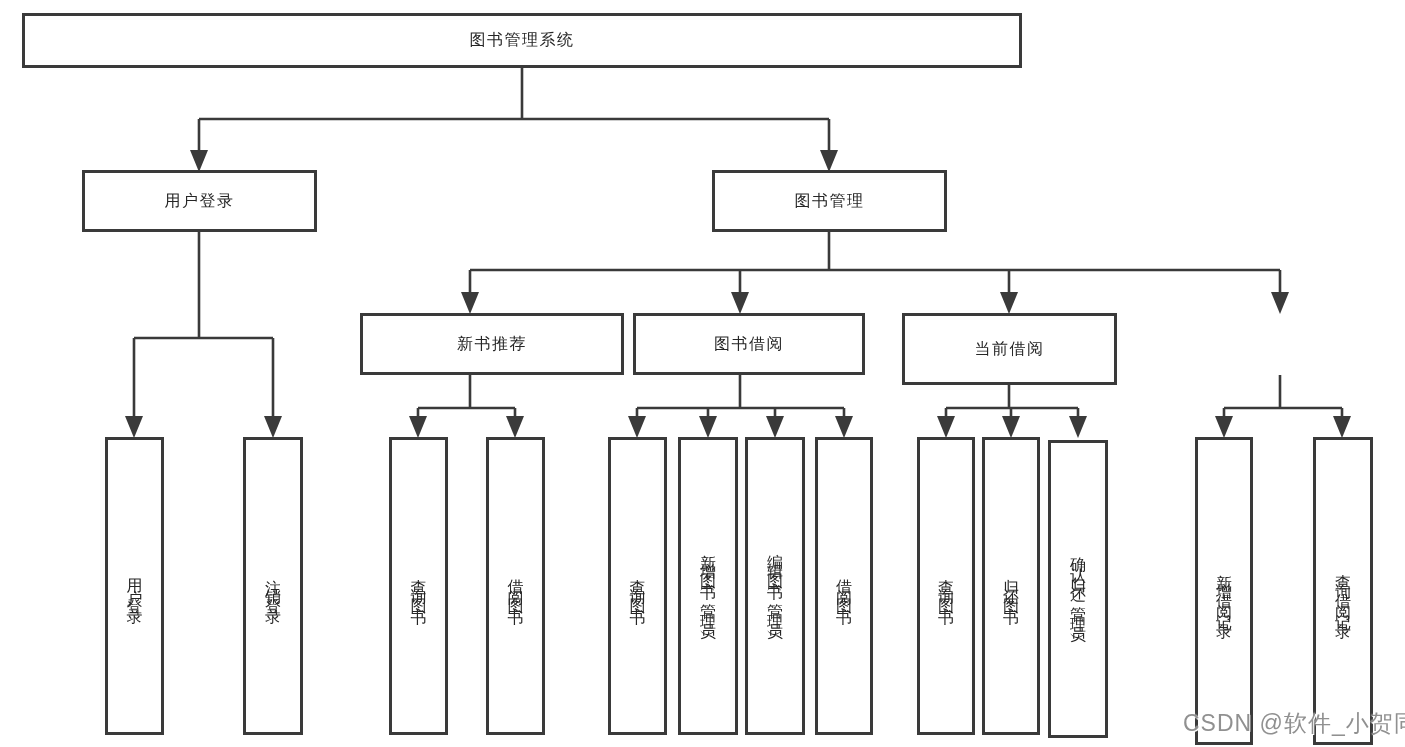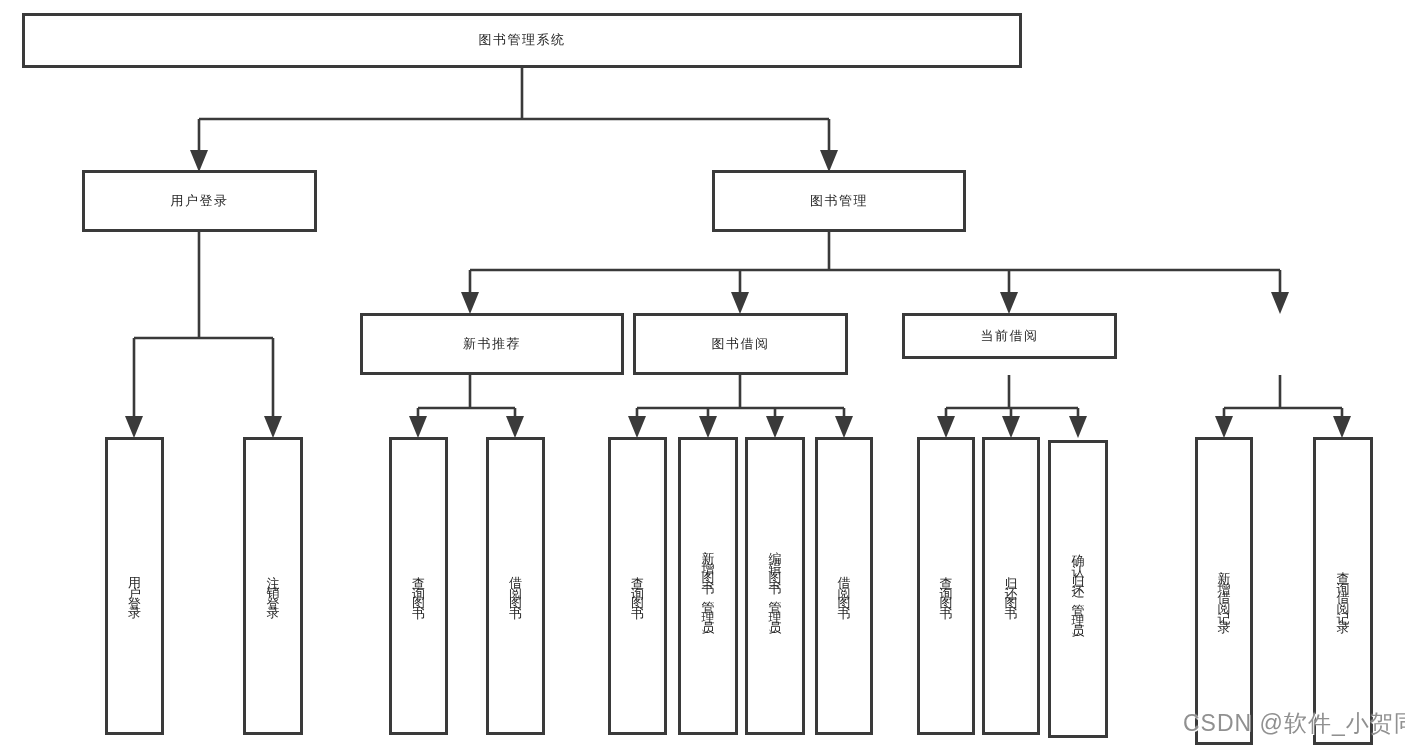--- a/index.html
+++ b/index.html
@@ -23,21 +23,21 @@
   .connectors polygon { fill: #3a3a3a; stroke: none; }
   .box {
     position: absolute;
     background: #ffffff;
     border: 3px solid #3a3a3a;
     color: #262626;
     display: flex;
     align-items: center;
     justify-content: center;
     z-index: 2;
-    font-size: 13px;
+    font-size: 16px;
     line-height: 1.15;
   }
   .hbox { letter-spacing: 1.5px; white-space: nowrap; }
   .vbox {
     writing-mode: vertical-rl;
     text-orientation: mixed;
     letter-spacing: 10px;
     line-height: 1.0;
   }
   .watermark {
@@ -88,25 +88,25 @@
     <polygon points="1069,416 1087,416 1078,438"></polygon>
 
     <path d="M1280 375 V408 M1224 408 H1342 M1224 408 V416 M1342 408 V416"></path>
     <polygon points="1215,416 1233,416 1224,438"></polygon>
     <polygon points="1333,416 1351,416 1342,438"></polygon>
   </svg>
 
   <div class="box hbox" style="left:22px; top:13px; width:1000px; height:55px;">图书管理系统</div>
 
   <div class="box hbox" style="left:82px; top:170px; width:235px; height:62px;">用户登录</div>
-  <div class="box hbox" style="left:712px; top:170px; width:254px; height:62px;">图书管理</div>
+  <div class="box hbox" style="left:712px; top:170px; width:235px; height:62px;">图书管理</div>
 
   <div class="box hbox" style="left:360px; top:313px; width:264px; height:62px;">新书推荐</div>
-  <div class="box hbox" style="left:633px; top:313px; width:215px; height:62px;">图书借阅</div>
-  <div class="box hbox" style="left:902px; top:313px; width:215px; height:46px;">当前借阅</div>
+  <div class="box hbox" style="left:633px; top:313px; width:232px; height:62px;">图书借阅</div>
+  <div class="box hbox" style="left:902px; top:313px; width:215px; height:72px;">当前借阅</div>
 
   <div class="box vbox" style="left:105px; top:437px; width:59px; height:298px;">用户登录</div>
   <div class="box vbox" style="left:243px; top:437px; width:60px; height:298px;">注销登录</div>
 
   <div class="box vbox" style="left:389px; top:437px; width:59px; height:298px;">查询图书</div>
   <div class="box vbox" style="left:486px; top:437px; width:59px; height:298px;">借阅图书</div>
 
   <div class="box vbox" style="left:608px; top:437px; width:59px; height:298px;">查询图书</div>
   <div class="box vbox" style="left:678px; top:437px; width:60px; height:298px;">新增图书（管理员）</div>
   <div class="box vbox" style="left:745px; top:437px; width:60px; height:298px;">编辑图书（管理员）</div>

